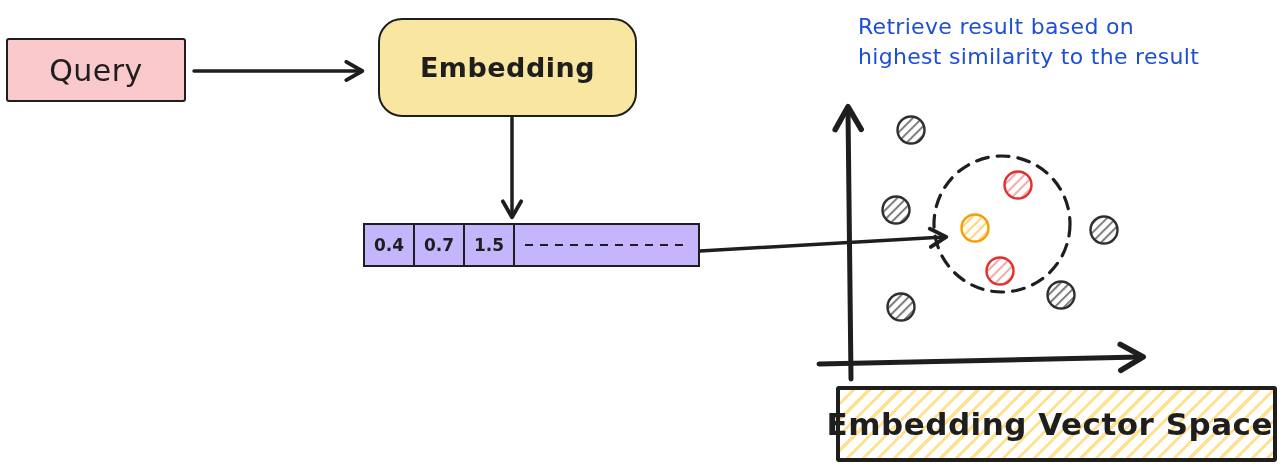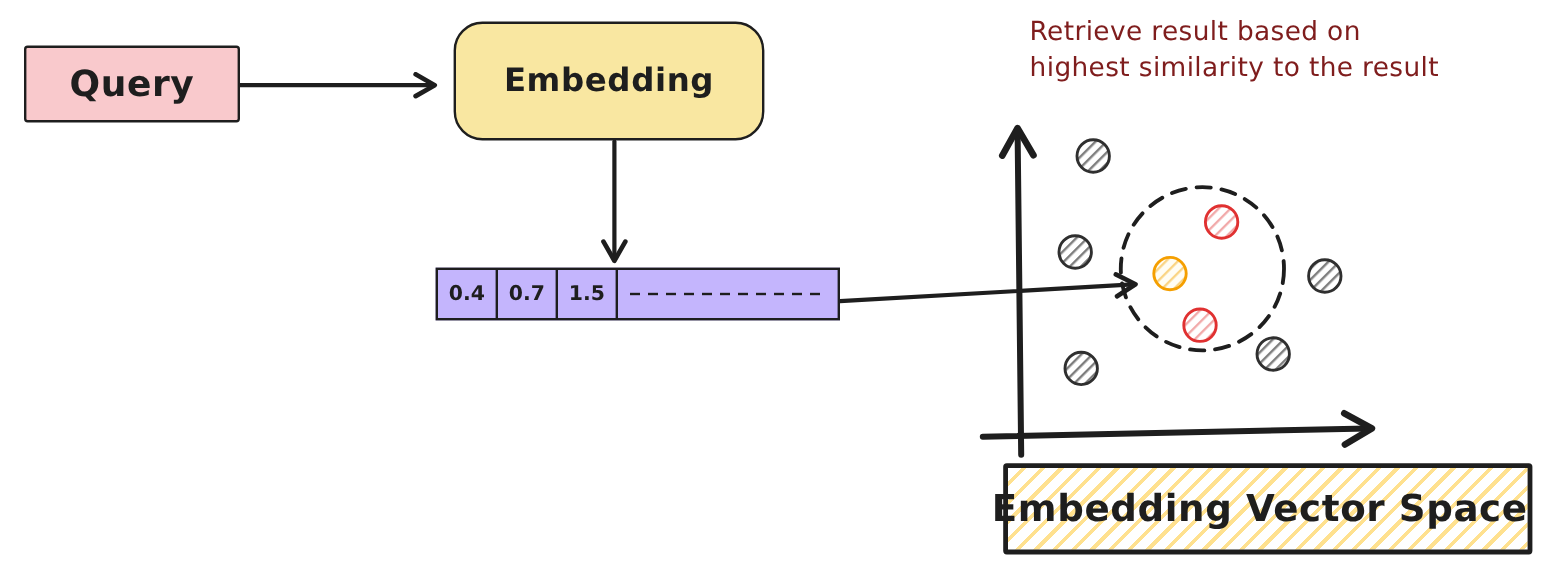--- a/index.html
+++ b/index.html
@@ -27,25 +27,25 @@
     position: absolute;
     box-sizing: border-box;
     border: 2.5px solid #1e1e1e;
     border-radius: 3px;
     display: flex;
     align-items: center;
     justify-content: center;
     text-align: center;
   }
   .query-box {
-    left: 20px; top: 38px;
+    left: 6px; top: 38px;
     width: 180px; height: 64px;
     background: #f9c9cc;
     font-size: 30px;
-    font-weight: 700;
+    font-weight: 400;
     letter-spacing: 0.5px;
   }
   .model-box {
     left: 378px; top: 18px;
     width: 259px; height: 99px;
     background: #f9e7a1;
     flex-direction: column;
     font-size: 27px;
     font-weight: 600;
     line-height: 1.25;
@@ -80,21 +80,21 @@
     width: 100%;
     height: 2.5px;
     background: repeating-linear-gradient(90deg, #1e1e1e 0 8px, transparent 8px 15px);
   }
   .annotation {
     position: absolute;
     left: 858px; top: 12px;
     font-size: 22px;
     line-height: 30px;
     font-weight: 500;
-    color: #7f1d1d;
+    color: #1d4ed8;
     letter-spacing: 0.3px;
     white-space: nowrap;
   }
   .space-label {
     position: absolute;
     left: 836px; top: 386px;
     width: 441px; height: 76px;
     box-sizing: border-box;
     border: 4px solid #1e1e1e;
     border-radius: 3px;

